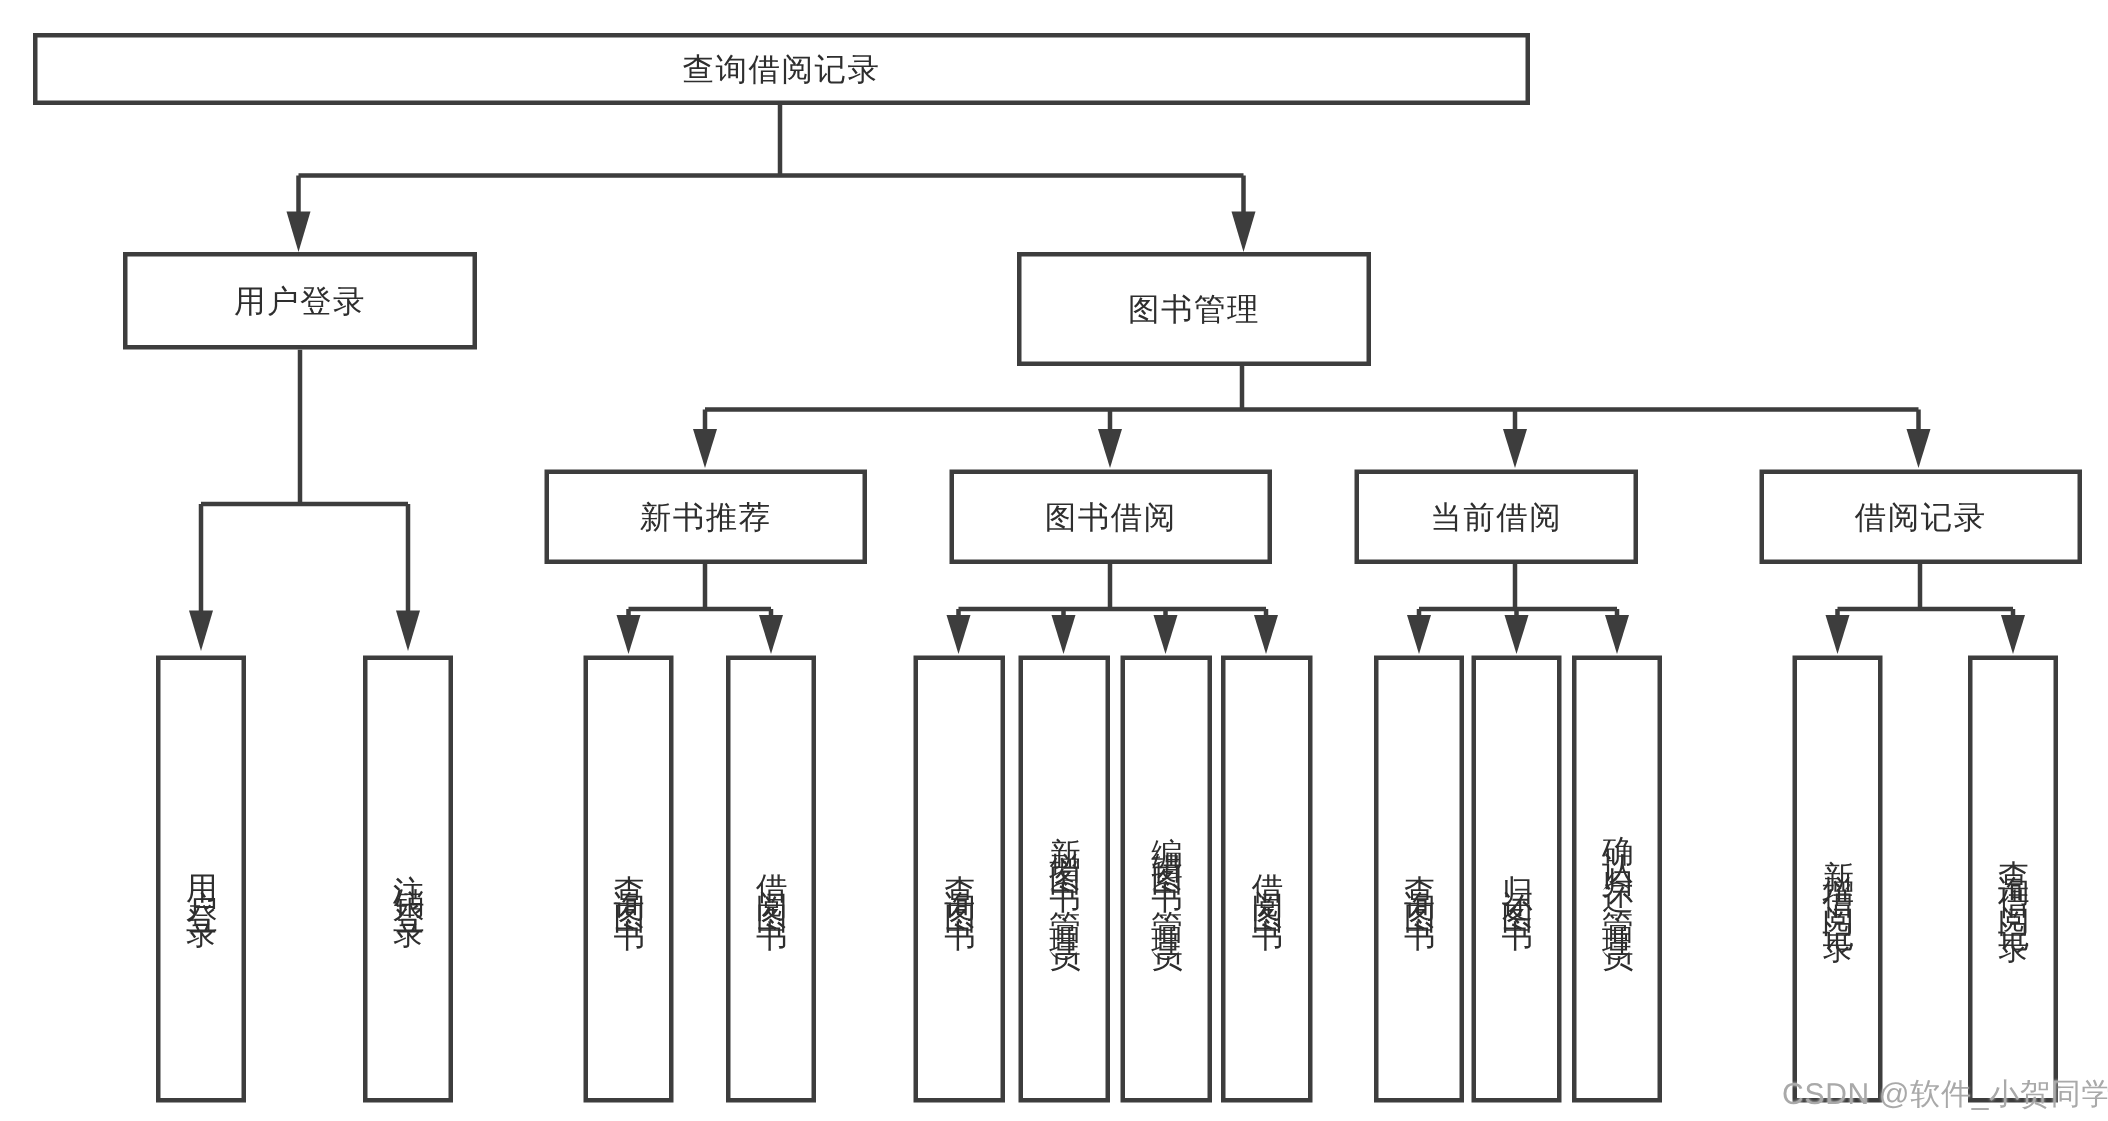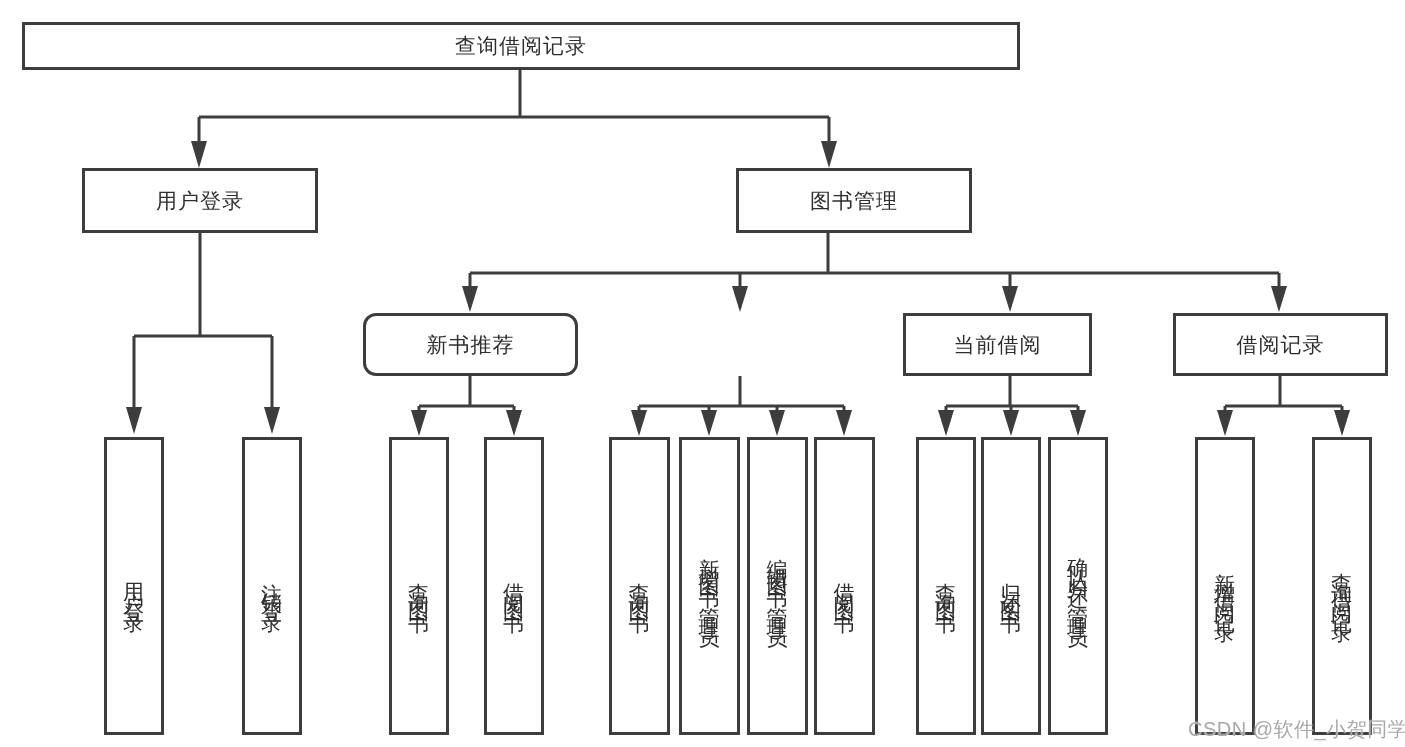--- a/index.html
+++ b/index.html
@@ -85,23 +85,24 @@
     <polygon points="1070,410 1086,410 1078,436"></polygon>
 
     <path d="M1280 376 V406 M1225 406 H1342 M1225 406 V411 M1342 406 V411"></path>
     <polygon points="1217,410 1233,410 1225,436"></polygon>
     <polygon points="1334,410 1350,410 1342,436"></polygon>
   </svg>
 
   <div class="node root" style="left:22px;top:22px;width:998px;height:48px;">查询借阅记录</div>
 
   <div class="node h" style="left:82px;top:168px;width:236px;height:65px;">用户登录</div>
-  <div class="node h" style="left:736px;top:168px;width:236px;height:65px;">图书管理</div>
+  <div class="node h" style="left:678px;top:168px;width:236px;height:76px;">图书管理</div>
 
-  <div class="node h" style="left:363px;top:313px;width:215px;height:63px;border-radius:13px;">新书推荐</div>
+  <div class="node h" style="left:363px;top:313px;width:215px;height:63px;">新书推荐</div>
+  <div class="node h" style="left:633px;top:313px;width:215px;height:63px;">图书借阅</div>
   <div class="node h" style="left:903px;top:313px;width:189px;height:63px;">当前借阅</div>
   <div class="node h" style="left:1173px;top:313px;width:215px;height:63px;">借阅记录</div>
 
   <div class="node leaf" style="left:104px;top:437px;width:60px;height:298px;">用户登录</div>
   <div class="node leaf" style="left:242px;top:437px;width:60px;height:298px;">注销登录</div>
 
   <div class="node leaf" style="left:389px;top:437px;width:60px;height:298px;">查询图书</div>
   <div class="node leaf" style="left:484px;top:437px;width:60px;height:298px;">借阅图书</div>
 
   <div class="node leaf" style="left:609px;top:437px;width:61px;height:298px;">查询图书</div>

